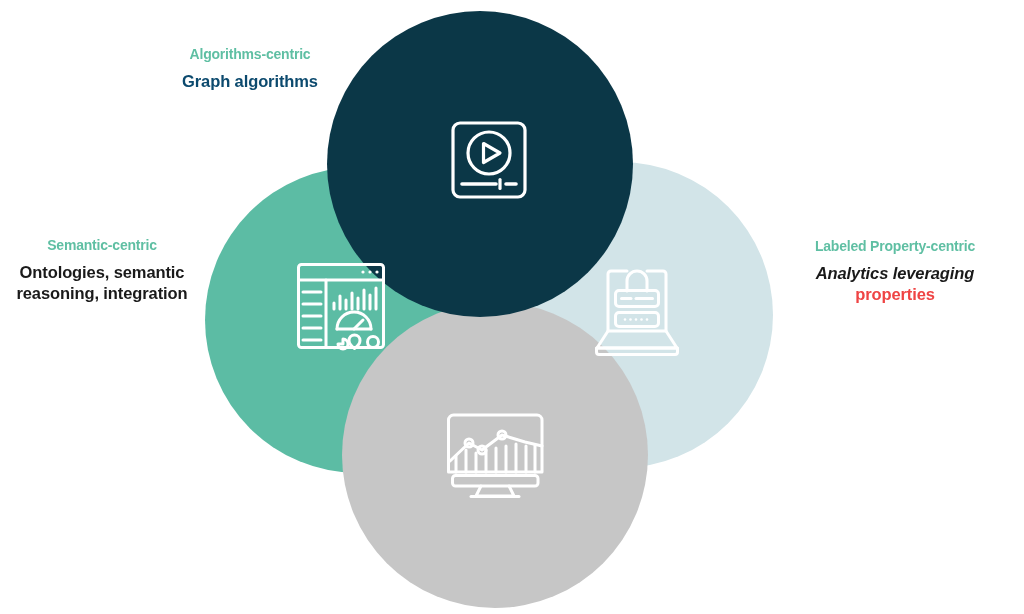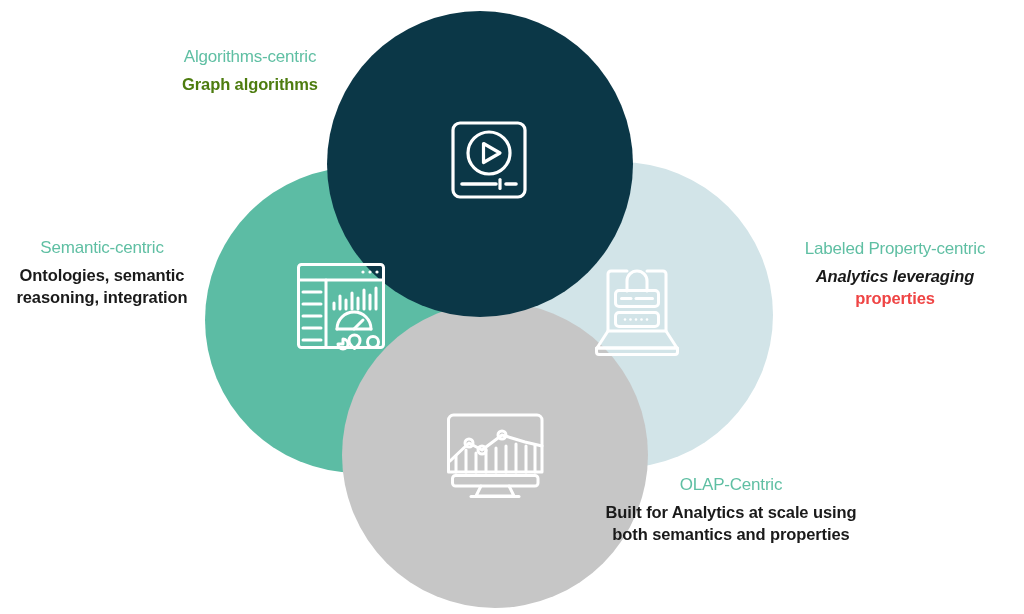--- a/index.html
+++ b/index.html
@@ -25,22 +25,22 @@
     left: 0;
     top: 0;
     width: 1024px;
     height: 614px;
   }
   .label-block {
     position: absolute;
     text-align: center;
   }
   .label-title {
-    font-size: 17px;
-    font-weight: normal;
+    font-size: 14px;
+    font-weight: bold;
     line-height: 1.25;
     margin: 0 0 7px 0;
     letter-spacing: -0.2px;
   }
   .label-desc {
     font-size: 16.5px;
     font-weight: bold;
     color: #1a1a1a;
     line-height: 1.33;
     margin: 0;
@@ -169,34 +169,29 @@
       <circle cx="57" cy="23" r="4" fill="none"></circle>
 
       <path d="M7.5 66.5 a3 3 0 0 1 3 -3 L90 63.5 a3 3 0 0 1 3 3 L93 71 a3 3 0 0 1 -3 3 L10.5 74 a3 3 0 0 1 -3 -3 Z"></path>
       <path d="M36 74 L31 84 L69 84 L64 74"></path>
       <line x1="26" y1="84.5" x2="74" y2="84.5"></line>
     </g>
   </svg>
 
   <div class="label-block" id="label-algorithms">
     <div class="label-title" style="color:#5FBFA3;">Algorithms-centric</div>
-    <div class="label-desc" style="color: #4d7c0f;">Graph algorithms</div>
+    <div class="label-desc" style="color: #0c4a6e;">Graph algorithms</div>
   </div>
 
   <div class="label-block" id="label-semantic">
     <div class="label-title" style="color:#5FBFA3;">Semantic-centric</div>
     <div class="label-desc" style="color: rgb(26, 26, 26);">Ontologies, semantic</div>
     <div class="label-desc" style="color: rgb(26, 26, 26);">reasoning, integration</div>
   </div>
 
   <div class="label-block" id="label-property">
     <div class="label-title" style="color:#5FBFA3;">Labeled Property-centric</div>
     <div class="label-desc" style="color: rgb(26, 26, 26); font-style: italic;">Analytics leveraging</div>
     <div class="label-desc" style="color: #ef4444;">properties</div>
   </div>
 
-  <div class="label-block" id="label-olap">
-    <div class="label-title" style="color:#5FBFA3;">OLAP-Centric</div>
-    <div class="label-desc" style="color: rgb(26, 26, 26);">Built for Analytics at scale using</div>
-    <div class="label-desc" style="color: rgb(26, 26, 26);">both semantics and properties</div>
-  </div>
 
 </div>
 
 </body></html>

